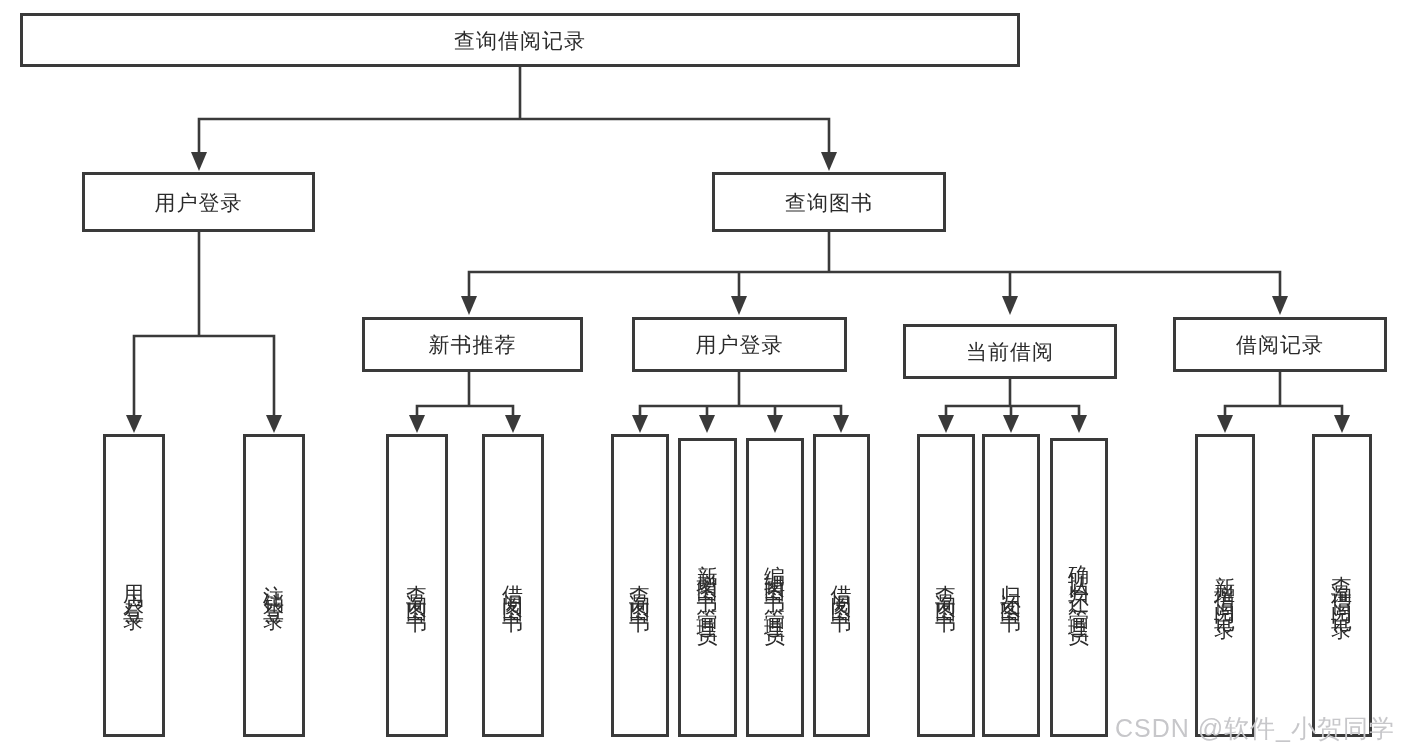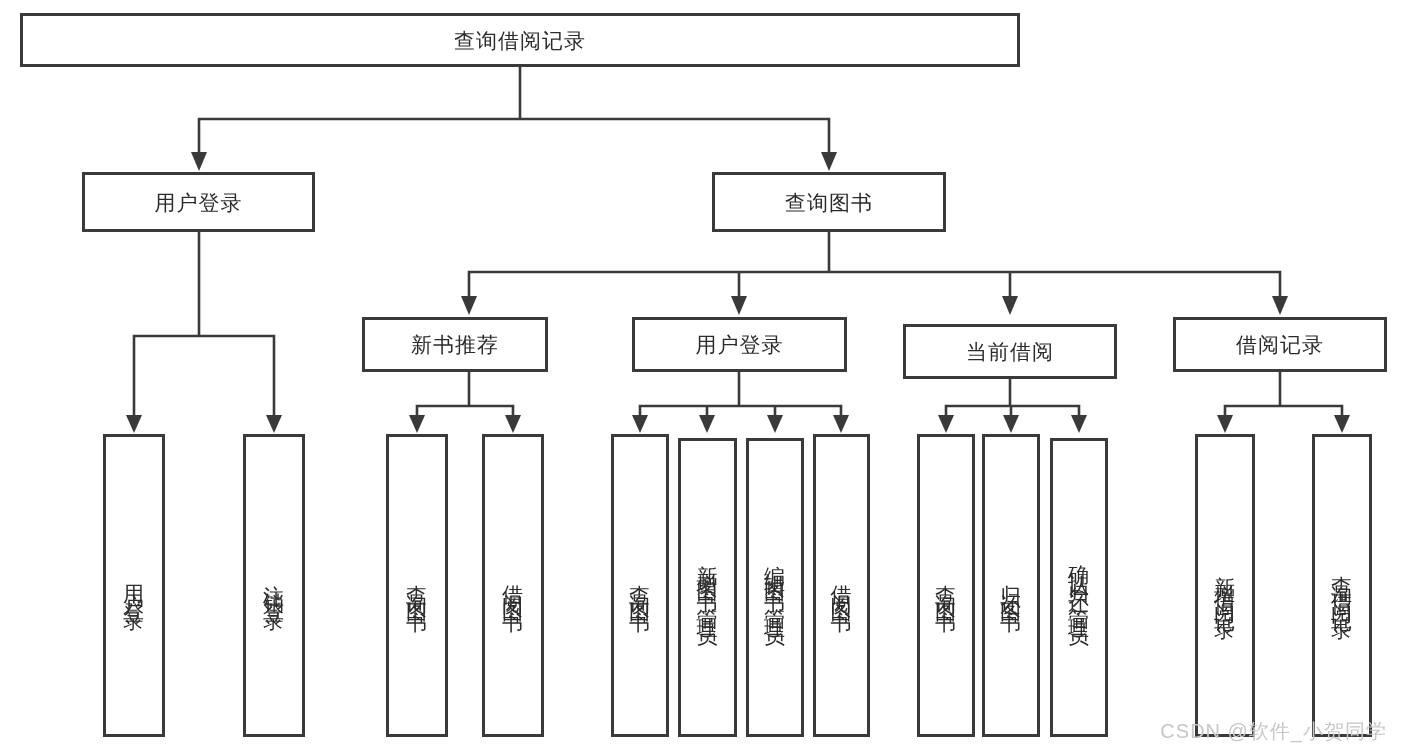--- a/index.html
+++ b/index.html
@@ -51,23 +51,23 @@
     letter-spacing: 1px;
   }
   .node.v .lbl {
     writing-mode: vertical-rl;
     text-orientation: upright;
     letter-spacing: 0.42em;
     white-space: normal;
   }
   .watermark {
     position: absolute;
-    right: 18px;
+    right: 10px;
     bottom: 2px;
-    font-size: 20px;
+    font-size: 25px;
     letter-spacing: 1px;
     color: var(--watermark, #c7c7ca);
     white-space: nowrap;
   }
 </style>
 </head>
 <body>
 
 <div id="stage">
 
@@ -118,21 +118,21 @@
     <span class="lbl">查询借阅记录</span>
   </div>
 
   <div class="node h" style="left:82px; top:172px; width:233px; height:60px">
     <span class="lbl">用户登录</span>
   </div>
   <div class="node h" style="left:712px; top:172px; width:234px; height:60px">
     <span class="lbl">查询图书</span>
   </div>
 
-  <div class="node h" style="left:362px; top:317px; width:186px; height:55px">
+  <div class="node h" style="left:362px; top:317px; width:221px; height:55px">
     <span class="lbl">新书推荐</span>
   </div>
   <div class="node h" style="left:632px; top:317px; width:215px; height:55px">
     <span class="lbl">用户登录</span>
   </div>
   <div class="node h" style="left:903px; top:324px; width:214px; height:55px">
     <span class="lbl">当前借阅</span>
   </div>
   <div class="node h" style="left:1173px; top:317px; width:214px; height:55px">
     <span class="lbl">借阅记录</span>

